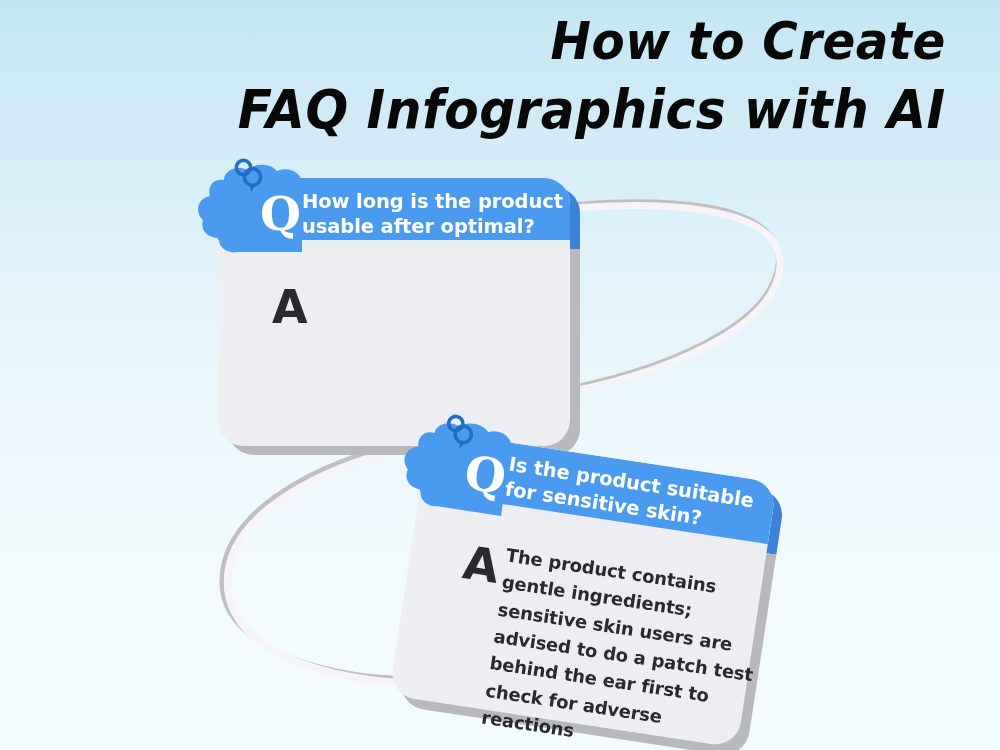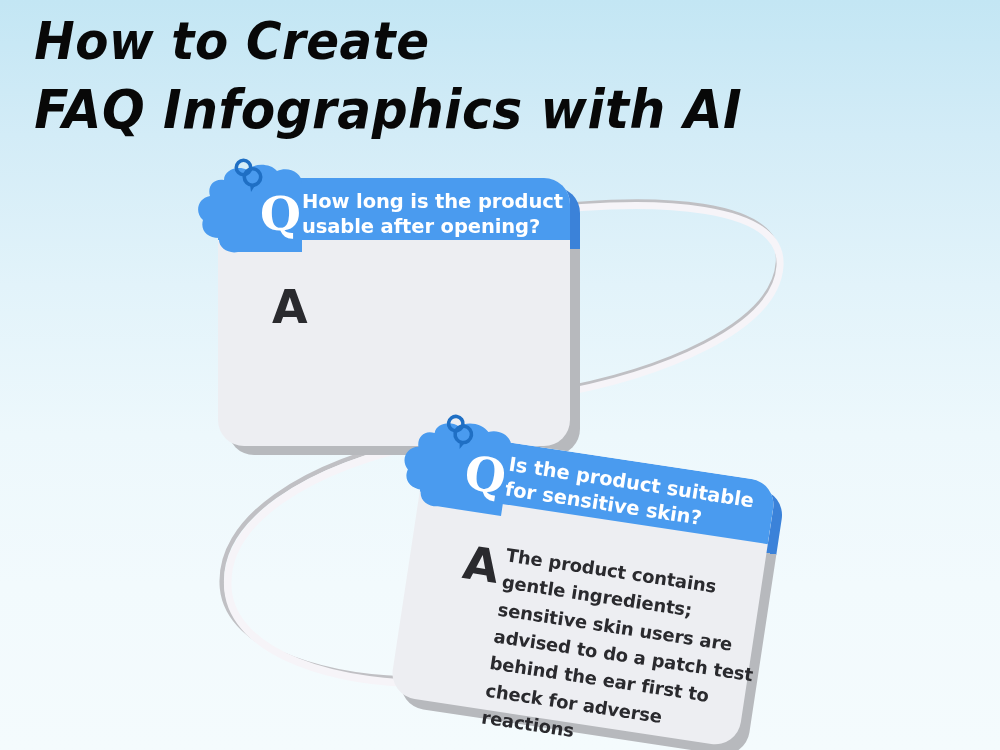--- a/index.html
+++ b/index.html
@@ -33,21 +33,21 @@
     width: 1000px; height: 750px;
     pointer-events: none;
   }
 
   
   #title {
     position: absolute;
     left: 0;
     top: 8px;
     width: 980px;
-    text-align: left;
+    text-align: right;
     color: #080808;
     font-family: "DejaVu Sans", sans-serif;
     font-weight: 700;
     font-style: italic;
     font-size: 52px;
     line-height: 1.28;
     letter-spacing: 0.5px;
     z-index: 6;
   }
   #title .tline {
@@ -232,21 +232,21 @@
 
       <div class="bubble-icon">
         <svg viewBox="0 0 40 40" aria-hidden="true">
           <circle cx="13.5" cy="11.5" r="7.2" fill="none" stroke="#1f6fc4" stroke-width="3.6"></circle>
           <circle cx="22.5" cy="21" r="8.2" fill="none" stroke="#1f6fc4" stroke-width="3.6"></circle>
           <path d="M20 28 L21 36 L26 28 Z" fill="#1f6fc4"></path>
         </svg>
       </div>
 
       <div class="q-letter">Q</div>
-      <div class="q-text">How long is the product usable after opening?</div>
+      <div class="q-text">How long is the product usable after optimal?</div>
       <div class="a-letter">A</div>
     </div>
   </div>
 
   <div class="card" id="card-2">
     <div class="card-inner">
       <div class="card-offset"></div>
       <div class="card-body">
         <div class="card-header"></div>
       </div>

